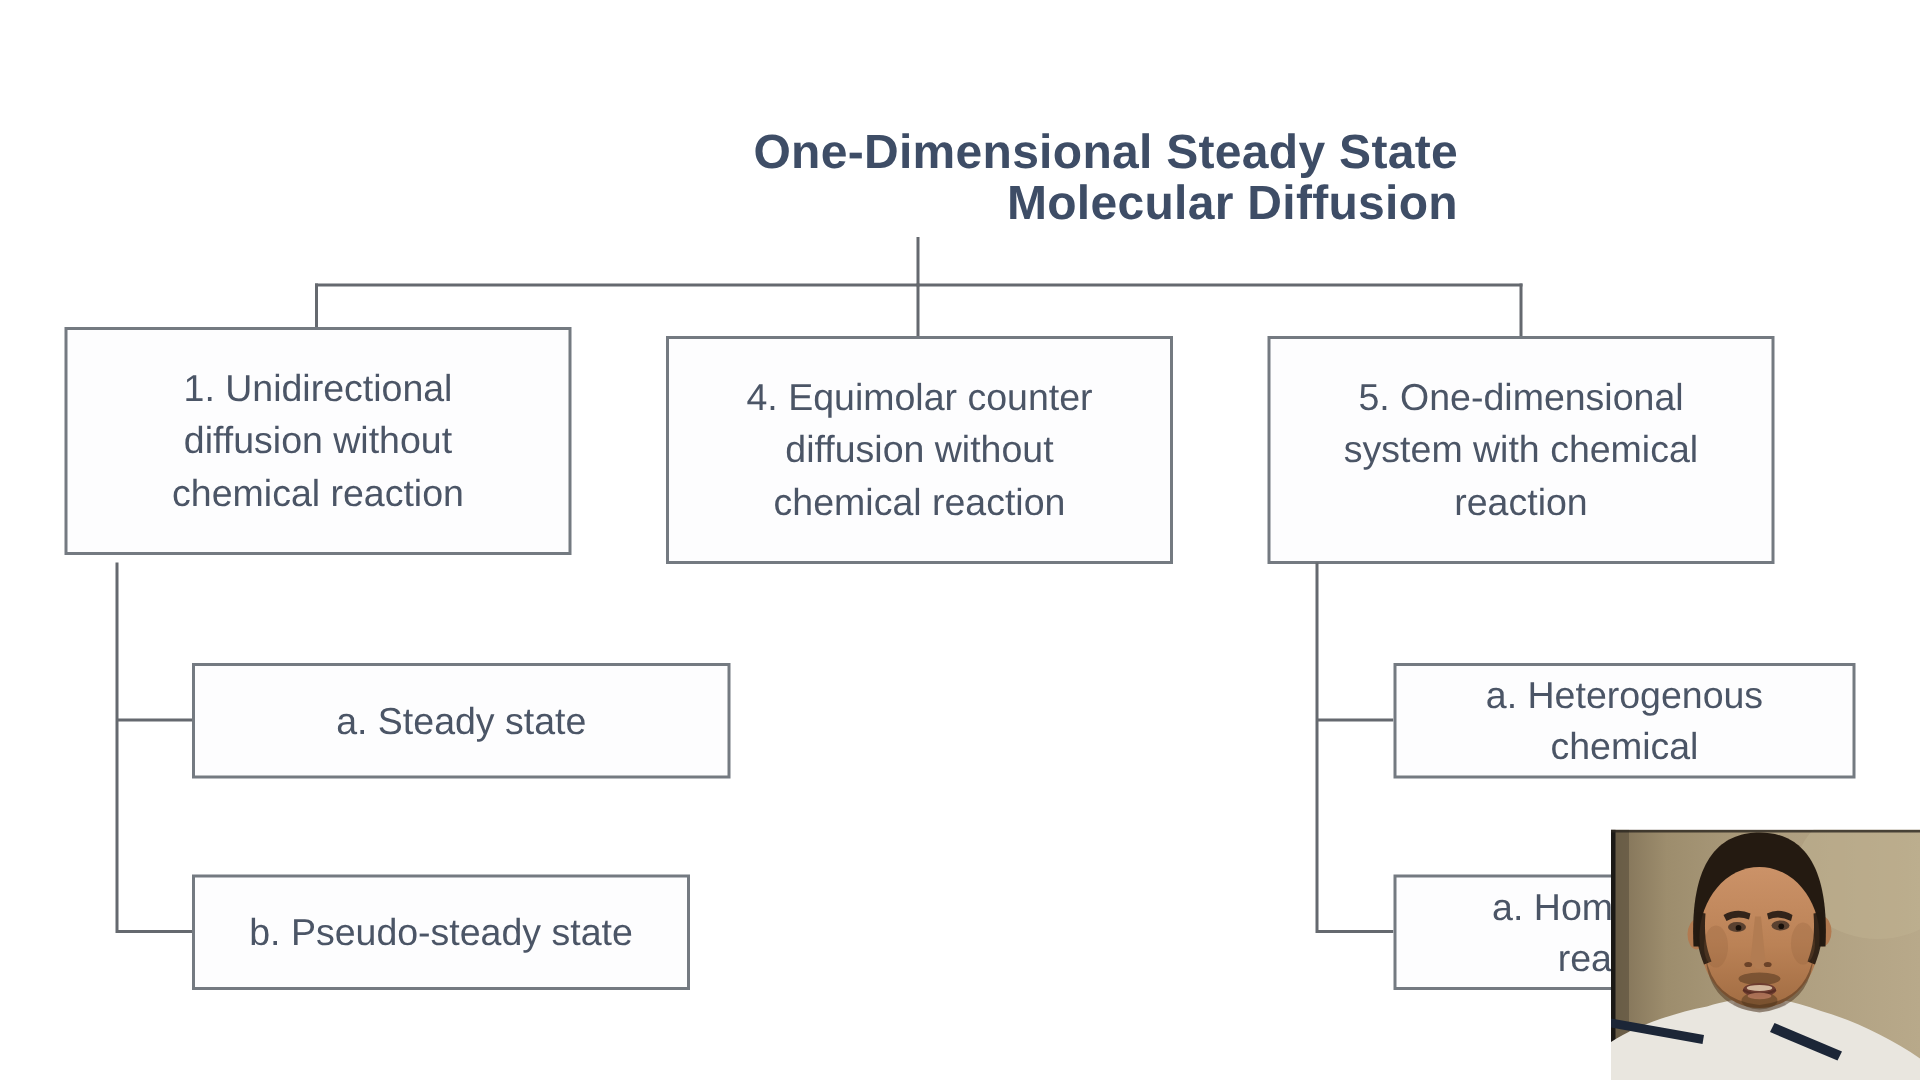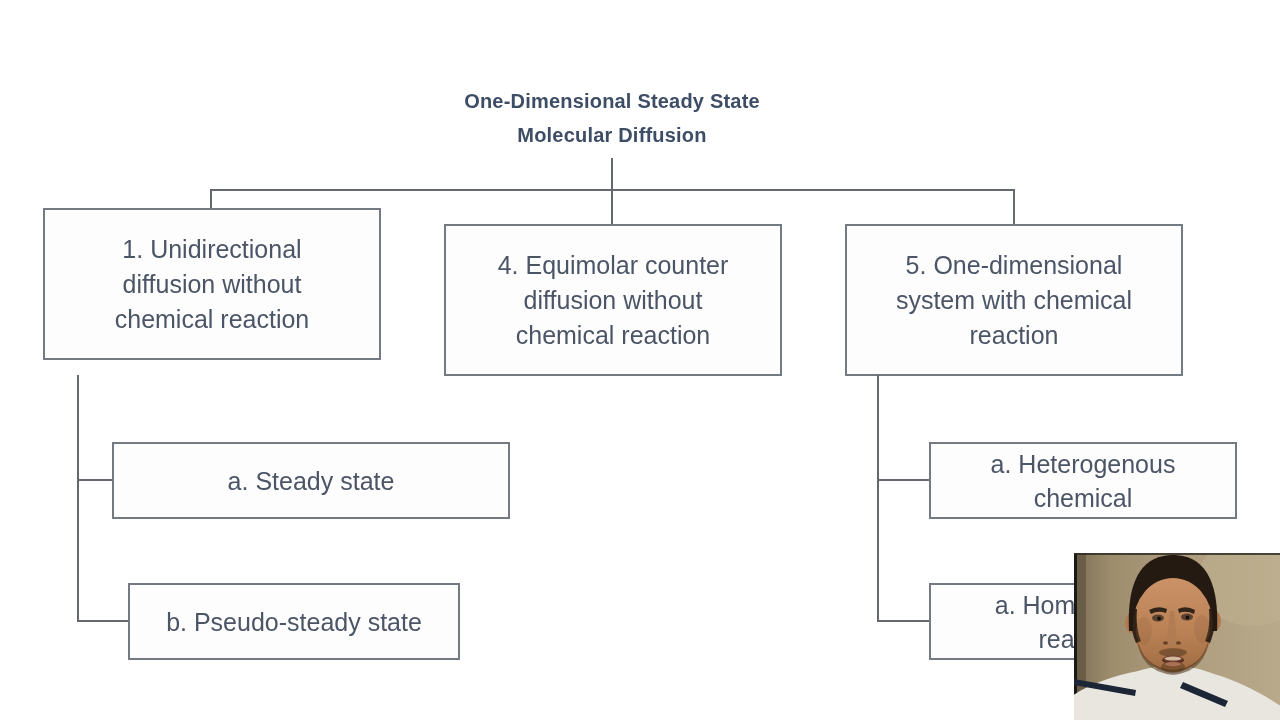--- a/index.html
+++ b/index.html
@@ -2,21 +2,21 @@
 <html><head>
 <meta charset="utf-8">
 <style>
   html,body{margin:0;padding:0;background:#fff;}
   .stage{
     position:relative;width:1280px;height:720px;background:#ffffff;
     overflow:hidden;font-family:"Liberation Sans",sans-serif;
   }
   .slide-title{
     position:absolute;left:252px;top:84px;width:720px;
-    text-align:center;font-weight:bold;font-size:20px;line-height:34px;
+    text-align:right;font-weight:bold;font-size:32px;line-height:34px;
     color:#3e4d66;white-space:pre-line;letter-spacing:0.2px;
   }
   .node{
     position:absolute;box-sizing:border-box;
     border:2px solid #747a81;background:#fdfdfe;
     display:flex;align-items:center;justify-content:center;
     text-align:center;color:#4b5566;white-space:pre-line;
   }
   .lv1{font-size:25px;line-height:35px;}
   .lv2{font-size:25px;line-height:34px;}
@@ -34,35 +34,35 @@
 
   <div class="slide-title">One-Dimensional Steady State
 Molecular Diffusion</div>
 
   <div class="line" style="left:611px;top:158px;width:2px;height:33px"></div>
   <div class="line" style="left:210px;top:189px;width:805px;height:2px"></div>
   <div class="line" style="left:210px;top:189px;width:2px;height:37px"></div>
   <div class="line" style="left:611px;top:189px;width:2px;height:37px"></div>
   <div class="line" style="left:1013px;top:189px;width:2px;height:37px"></div>
 
-  <div class="node lv1" style="left:43px;top:208px;width:338px;height:152px">1. Unidirectional
+  <div class="node lv1" style="left:43px;top:218px;width:338px;height:152px">1. Unidirectional
 diffusion without
 chemical reaction</div>
   <div class="node lv1" style="left:444px;top:224px;width:338px;height:152px">4. Equimolar counter
 diffusion without
 chemical reaction</div>
   <div class="node lv1" style="left:845px;top:224px;width:338px;height:152px">5. One-dimensional
 system with chemical
 reaction</div>
 
   <div class="line" style="left:77px;top:375px;width:2px;height:247px"></div>
   <div class="line" style="left:78px;top:479px;width:50px;height:2px"></div>
   <div class="line" style="left:78px;top:620px;width:50px;height:2px"></div>
 
-  <div class="node lv2" style="left:112px;top:442px;width:398px;height:77px">a. Steady state</div>
+  <div class="node lv2" style="left:128px;top:442px;width:359px;height:77px">a. Steady state</div>
   <div class="node lv2" style="left:128px;top:583px;width:332px;height:77px">b. Pseudo-steady state</div>
 
   <div class="line" style="left:877px;top:375px;width:2px;height:247px"></div>
   <div class="line" style="left:878px;top:479px;width:51px;height:2px"></div>
   <div class="line" style="left:878px;top:620px;width:51px;height:2px"></div>
 
   <div class="node lv2" style="left:929px;top:442px;width:308px;height:77px">a. Heterogenous
 chemical</div>
   <div class="node lv2" style="left:929px;top:583px;width:308px;height:77px">a. Homogenous
 reaction</div>

